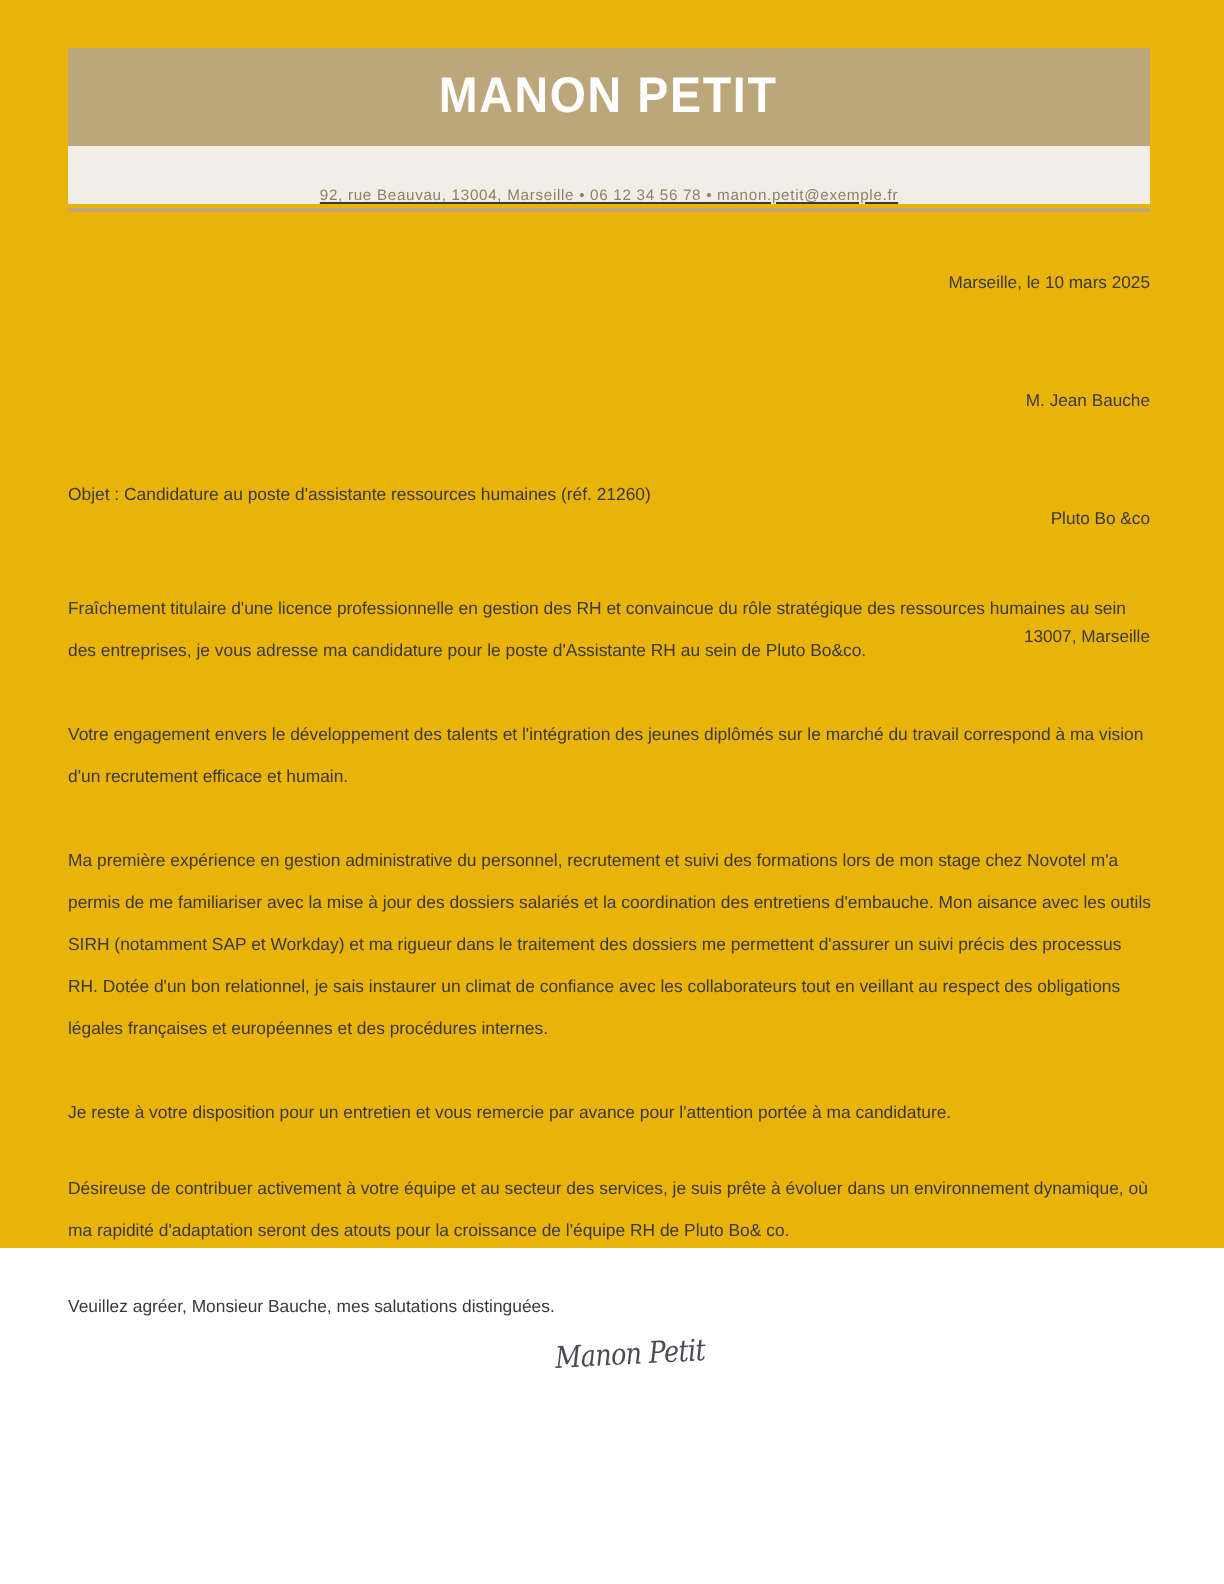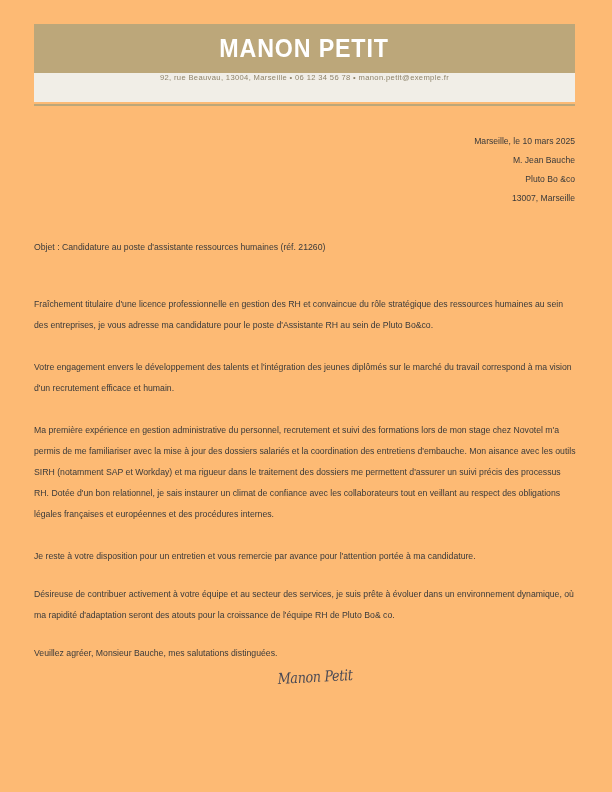--- a/index.html
+++ b/index.html
@@ -11,23 +11,23 @@
     width: 612px;
     height: 792px;
     font-family: "Liberation Sans", sans-serif;
     color: #3a3a3a;
     position: relative;
     overflow: hidden;
   }
 
   .page {
     width: 612px;
-    height: 792px;
+    height: 624px;
     position: relative;
-    background: #fdba74;
+    background: #eab308;
     box-sizing: border-box;
   }
 
   
   .letterhead {
     position: absolute;
     left: 34px;
     top: 24px;
     width: 541px;
   }
@@ -45,22 +45,23 @@
     letter-spacing: 0.9px;
     text-transform: uppercase;
     font-family: "Liberation Sans Narrow", "Liberation Sans", sans-serif;
     transform: scaleX(0.93);
     white-space: nowrap;
   }
   .contact-band {
     background: #f1eee7;
     height: 29px;
     display: flex;
-    align-items: flex-start;
+    align-items: flex-end;
     justify-content: center;
+    text-decoration: underline;
   }
   .contact-band .contact {
     font-size: 7.6px;
     color: #8d8269;
     letter-spacing: 0.35px;
     white-space: nowrap;
   }
   .rule-gold {
     height: 1.5px;
     background: #bca77a;
@@ -70,21 +71,21 @@
   
   .meta {
     position: absolute;
     right: 37px;
     top: 132px;
     text-align: right;
     font-size: 8.6px;
     line-height: 19px;
   }
   .meta .date-line { }
-  .meta .recipient-line { display: block; }
+  .meta .recipient-line { display: block; margin-top: 40px; }
 
   
   .body-area {
     position: absolute;
     left: 34px;
     top: 237px;
     width: 543px;
     font-size: 8.7px;
     line-height: 21px;
   }

